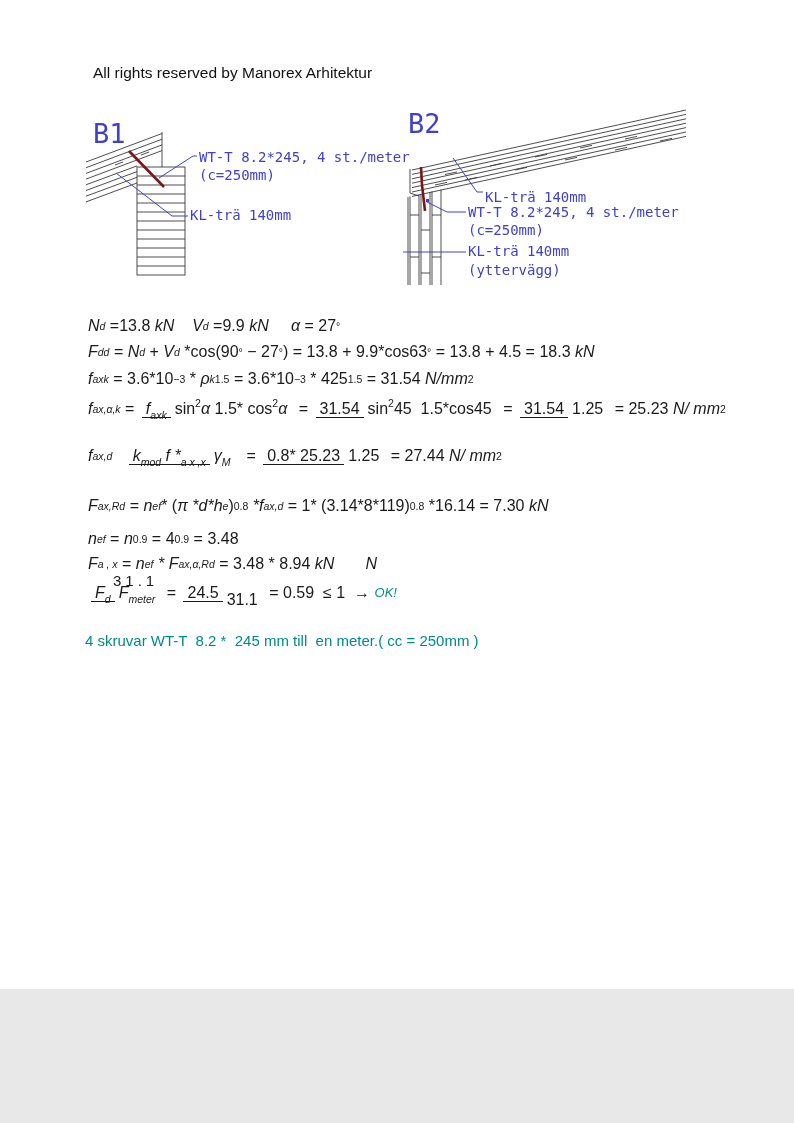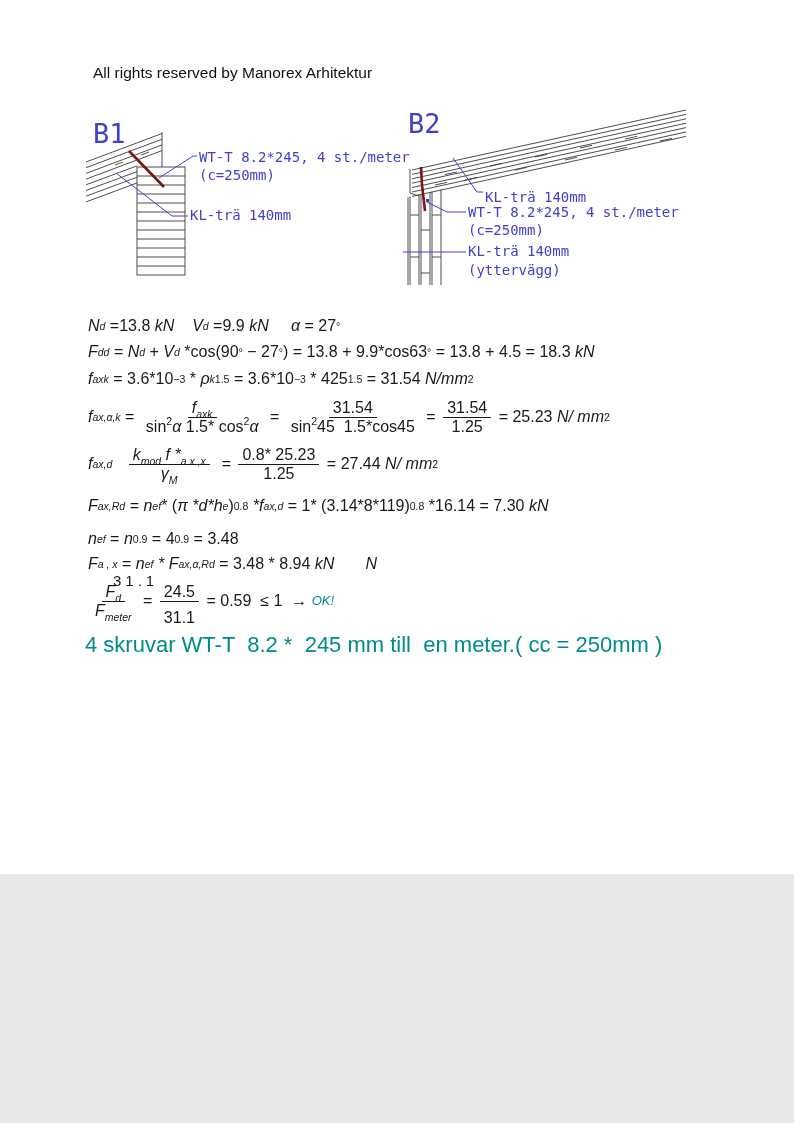--- a/index.html
+++ b/index.html
@@ -1,40 +1,40 @@
 <!DOCTYPE html>
 <html style="--blue: #4040cc; --teal: #008b8b; --red: #7a1616;"><head>
 <meta charset="utf-8">
 <style>
   html,body{margin:0;padding:0;background:#e8e8e8;}
-  .page{position:relative;width:794px;height:874px;background:#ffffff;margin:0 auto;
+  .page{position:relative;width:794px;height:989px;background:#ffffff;margin:0 auto;
         font-family:"Liberation Sans",sans-serif;color:#1a1a1a;overflow:hidden;}
   .header{position:absolute;left:93px;top:64px;font-size:15.5px;color:#111;}
   .drawings{position:absolute;left:85px;top:105px;width:610px;height:185px;}
   .drawings line,.drawings polyline,.drawings rect.wall{stroke:#3a3a3a;stroke-width:0.9;fill:none;}
   .drawings .blue-ln{stroke:var(--blue);stroke-width:1;fill:none;}
   .drawings .red-ln{stroke:var(--red);stroke-width:2.6;fill:none;}
   .drawings text{fill:var(--blue);font-family:"DejaVu Sans Mono",monospace;}
   .drawings text.big{font-size:27px;}
   .drawings text.ann{font-size:14px;}
   .drawings rect.bluedot{fill:var(--blue);stroke:none;}
   .formula{position:absolute;left:88px;font-size:16px;line-height:20px;display:flex;align-items:center;}
   .fp{white-space:pre;}
   .fp.i{font-style:italic;}
   .fp.sub{font-size:10.5px;font-style:italic;vertical-align:-5px;line-height:0;}
   .fp.sup{font-size:10.5px;vertical-align:7px;line-height:0;}
   .fp.low{vertical-align:-11px;}
   .fp.ok{color:var(--teal);font-style:italic;font-size:13px;}
-  .frac{display:inline-flex;flex-direction:column;align-items:center;vertical-align:middle;
+  .frac{display:inline-flex;flex-direction:row;align-items:center;vertical-align:middle;
         margin:0 3px;line-height:1.1;text-align:center;}
   .frac .num{border-bottom:1.2px solid #1a1a1a;padding:0 4px;}
   .frac .den{padding:0 4px;}
   .frac.shift .den{transform:translateY(7px);}
   .loose{position:absolute;font-size:15px;letter-spacing:4px;}
-  .conclusion{position:absolute;left:85px;top:632px;font-size:22px;color:var(--teal);white-space:pre;}
+  .conclusion{position:absolute;left:85px;top:632px;font-size:15px;color:var(--teal);white-space:pre;}
   .pagenum{position:absolute;left:703px;top:1052px;font-size:15px;color:#111;}
 </style>
 </head>
 <body>
 
 <div class="page">
 
   <div class="header">All rights reserved by Manorex Arhitektur</div>
 
   <svg class="drawings" viewBox="0 0 610 185" xmlns="http://www.w3.org/2000/svg">

